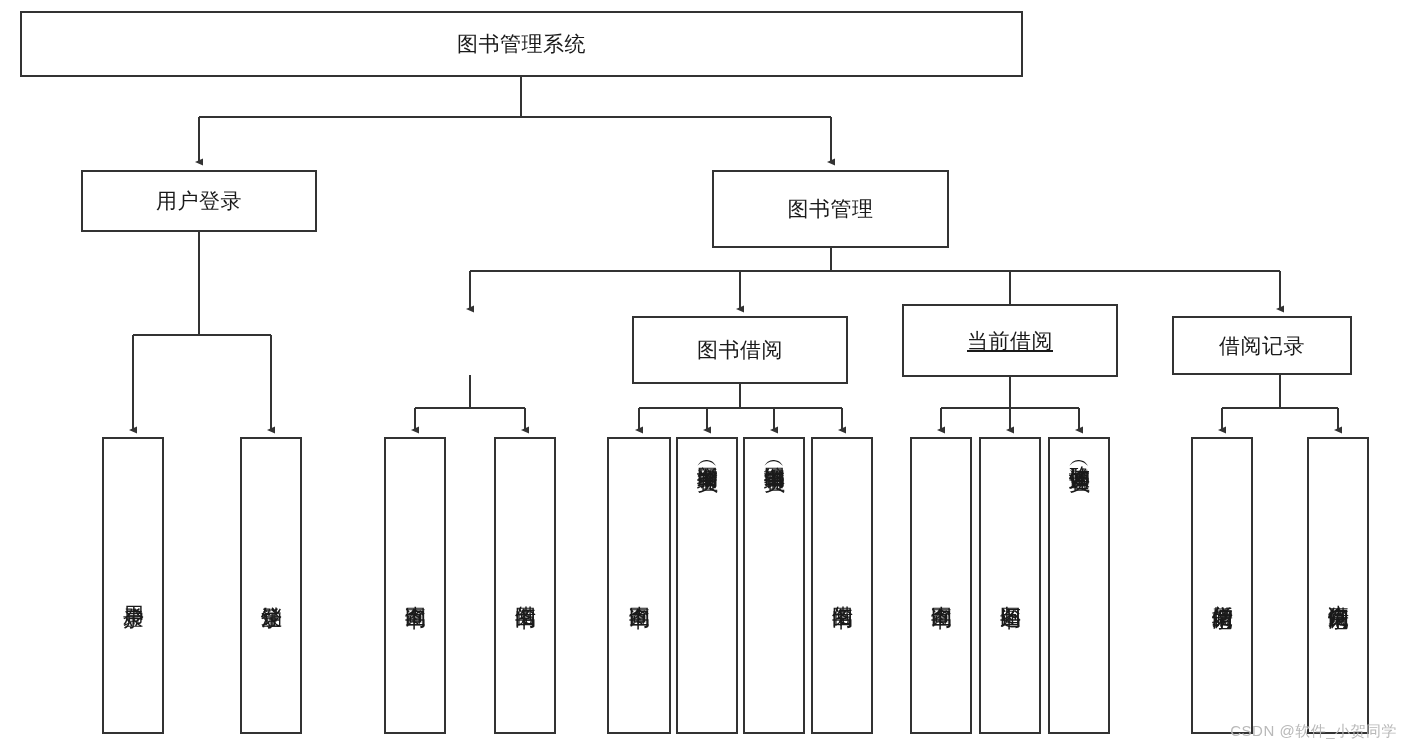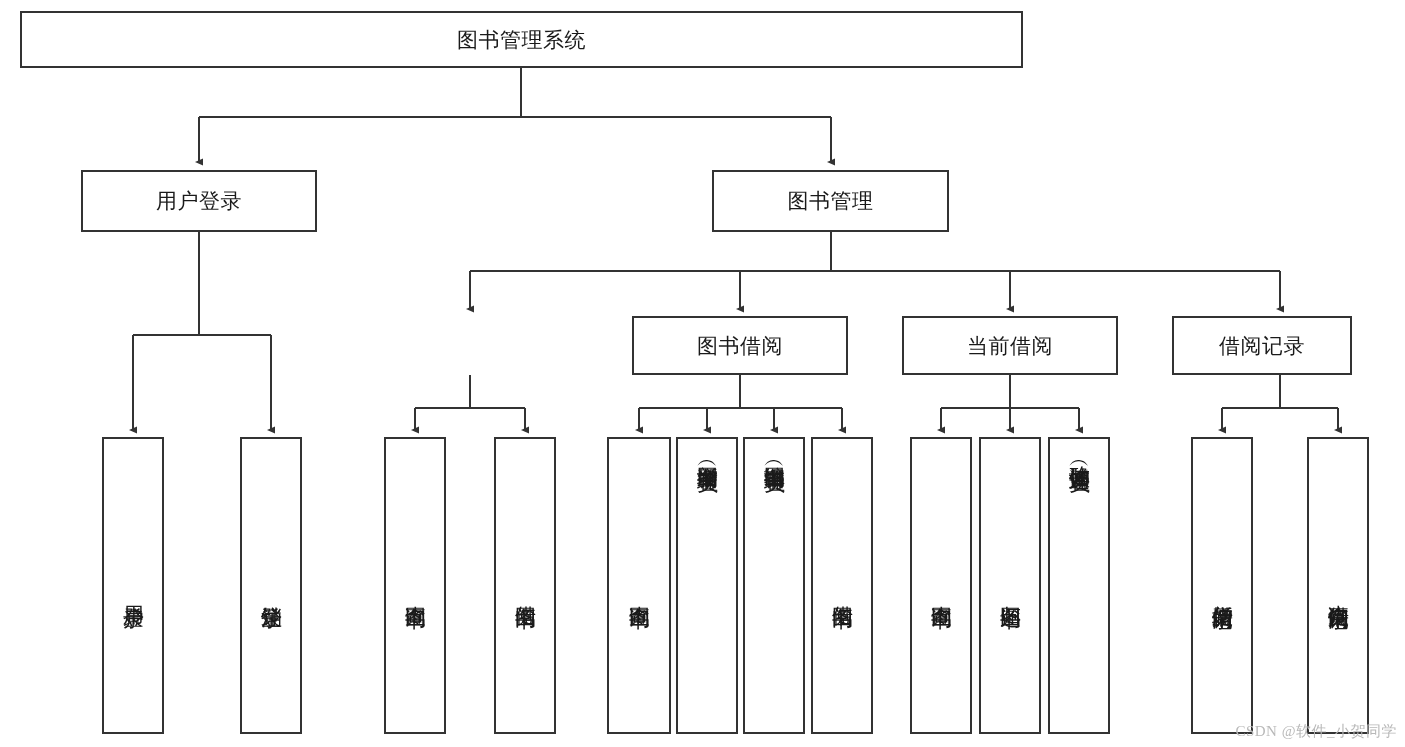--- a/index.html
+++ b/index.html
@@ -60,21 +60,21 @@
     align-items: center;
   }
   #watermark {
     position: absolute;
     right: 8px;
     bottom: 6px;
     font-size: 15px;
     color: #b9b9b9;
     letter-spacing: 0.5px;
     white-space: nowrap;
-    font-family: Liberation Serif, serif;
+    font-family: Liberation Sans, sans-serif;
   }
 </style>
 </head>
 <body>
 
 <div id="diagram-root">
 
   <svg id="edge-layer" viewBox="0 0 1405 747" xmlns="http://www.w3.org/2000/svg">
     <defs>
       <marker id="arrowhead" markerWidth="9" markerHeight="9" refX="4.2" refY="4.4" orient="auto" markerUnits="userSpaceOnUse">
@@ -120,35 +120,35 @@
       <path d="M1010,408 L1010,430" marker-end="url(#arrowhead)"></path>
       <path d="M1079,408 L1079,430" marker-end="url(#arrowhead)"></path>
 
       <path d="M1280,375 L1280,408"></path>
       <path d="M1222,408 L1338,408"></path>
       <path d="M1222,408 L1222,430" marker-end="url(#arrowhead)"></path>
       <path d="M1338,408 L1338,430" marker-end="url(#arrowhead)"></path>
     </g>
   </svg>
 
-  <div class="node node-h" style="left:20px; top:11px; width:1003px; height:57px;">
+  <div class="node node-h" style="left:20px; top:11px; width:1003px; height:66px;">
     <span class="node-label">图书管理系统</span>
   </div>
 
   <div class="node node-h" style="left:81px; top:170px; width:236px; height:62px;">
     <span class="node-label">用户登录</span>
   </div>
-  <div class="node node-h" style="left:712px; top:170px; width:237px; height:62px;">
+  <div class="node node-h" style="left:712px; top:170px; width:237px; height:78px;">
     <span class="node-label">图书管理</span>
   </div>
 
-  <div class="node node-h" style="left:632px; top:316px; width:216px; height:59px;">
+  <div class="node node-h" style="left:632px; top:316px; width:216px; height:68px;">
     <span class="node-label">图书借阅</span>
   </div>
-  <div class="node node-h" style="left:902px; top:316px; width:216px; height:59px;">
+  <div class="node node-h" style="left:902px; top:304px; width:216px; height:73px;text-decoration:underline;">
     <span class="node-label">当前借阅</span>
   </div>
   <div class="node node-h" style="left:1172px; top:316px; width:180px; height:59px;">
     <span class="node-label">借阅记录</span>
   </div>
 
   <div class="node node-v v-mid" style="left:102px; top:437px; width:62px; height:297px;">
     <span class="node-label">用户登录</span>
   </div>
   <div class="node node-v v-mid" style="left:240px; top:437px; width:62px; height:297px;">

